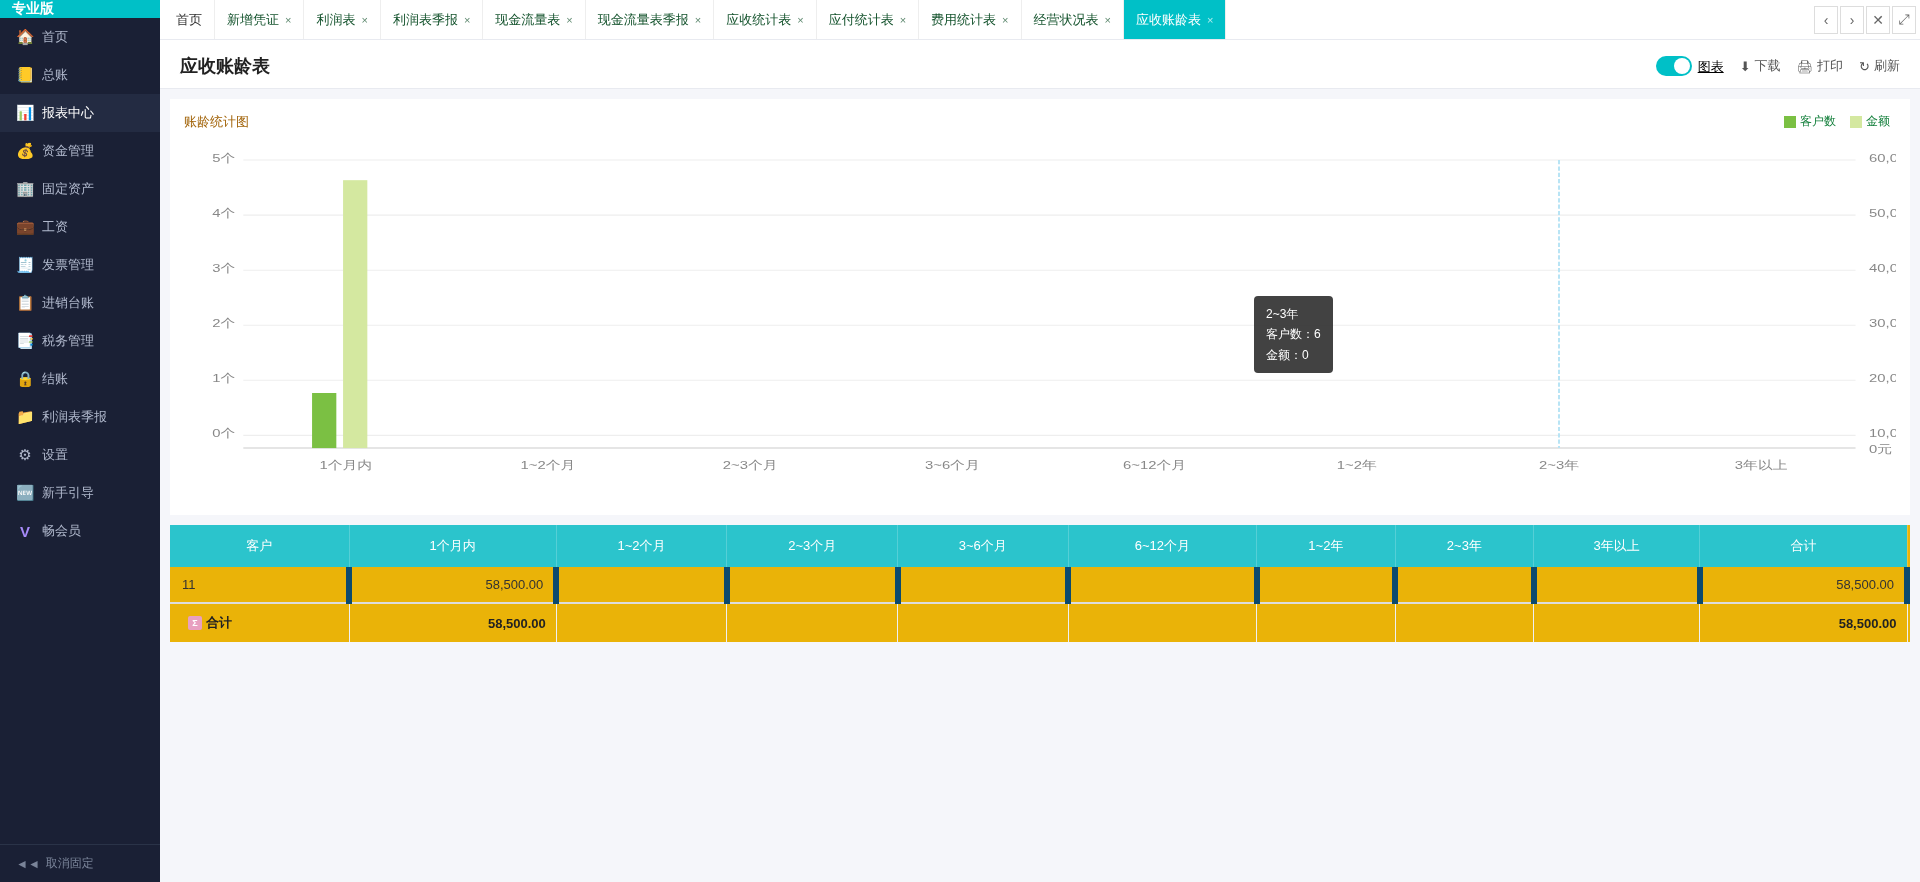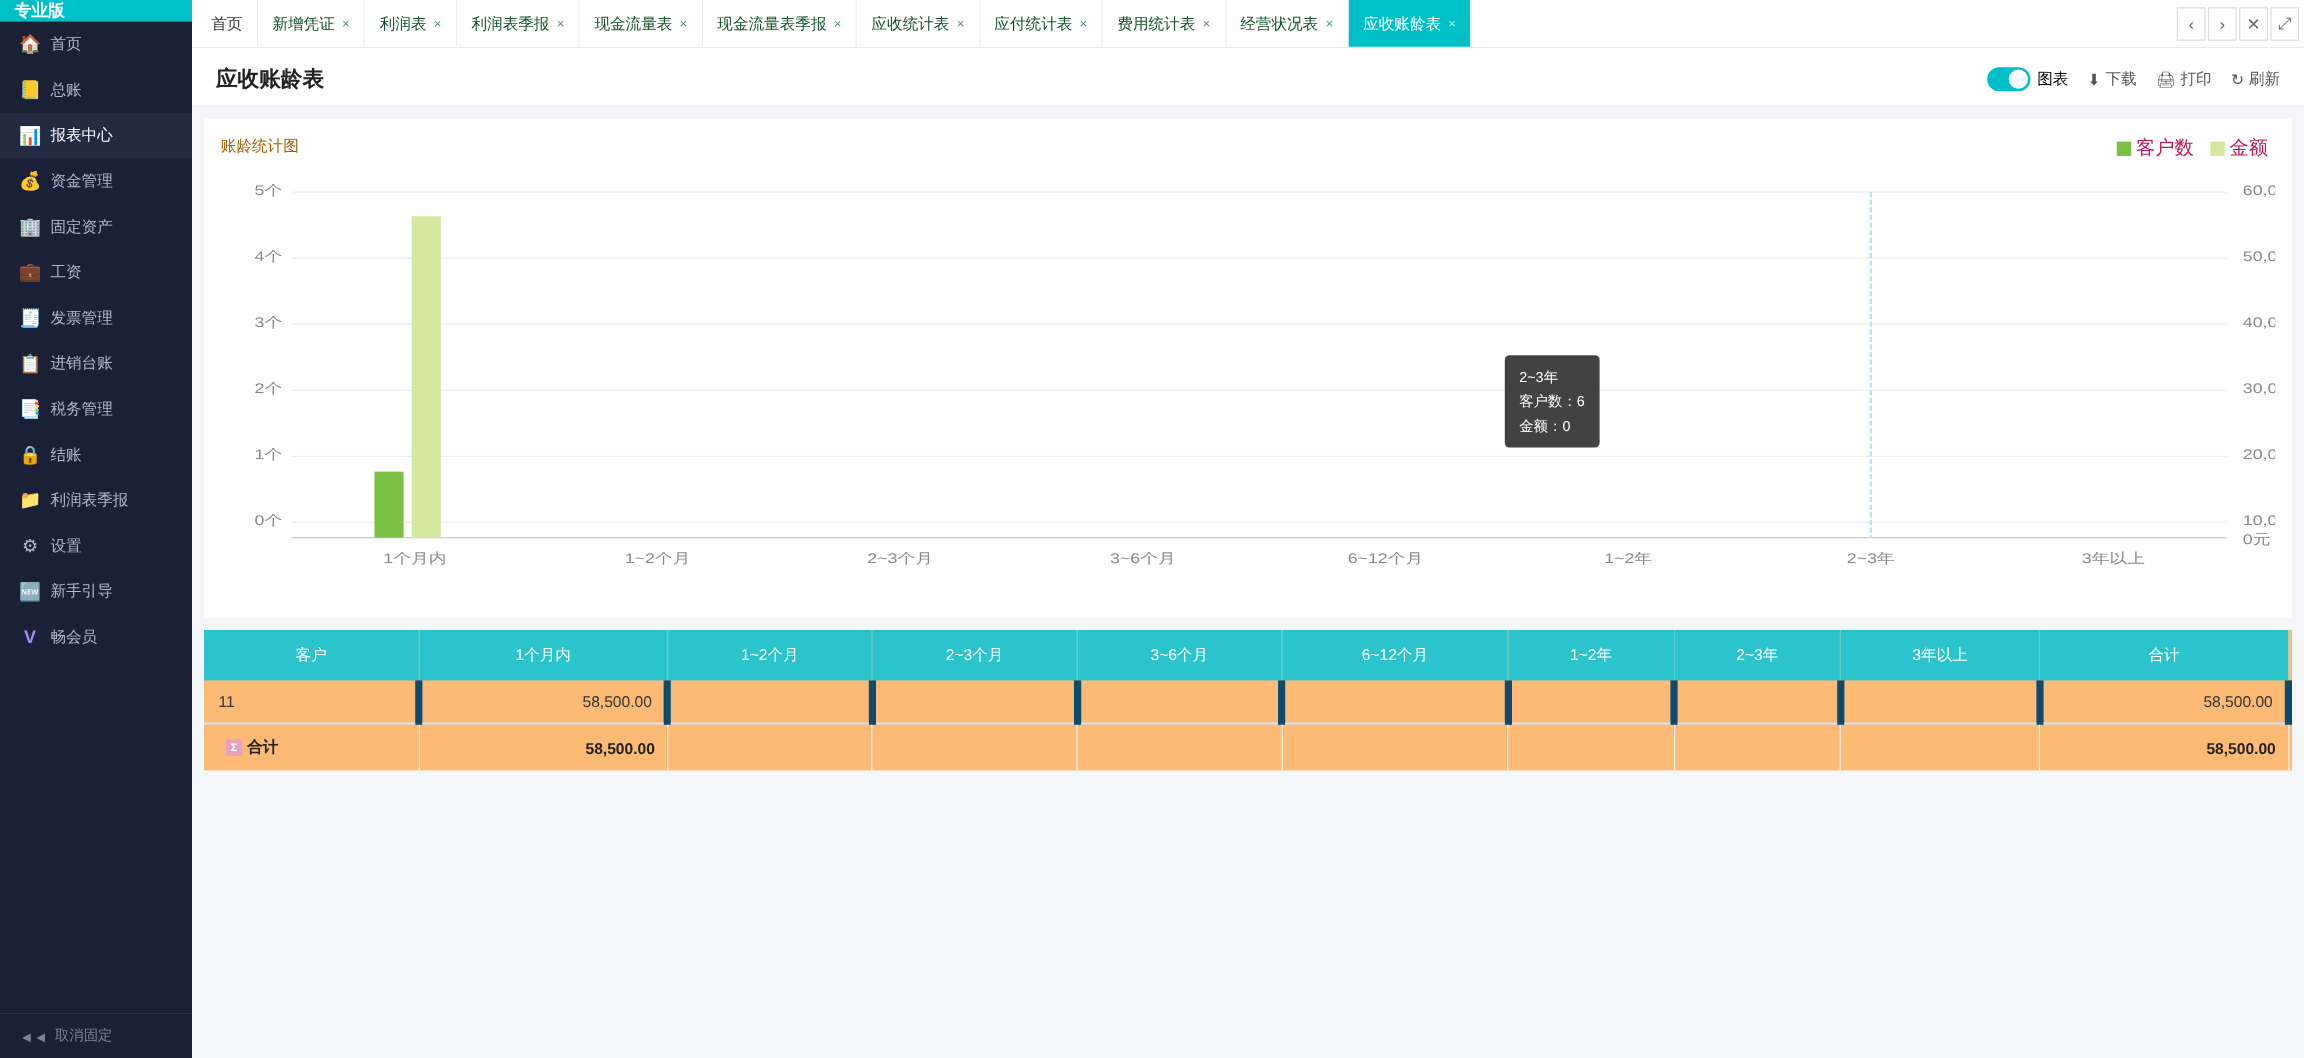--- a/index.html
+++ b/index.html
@@ -133,22 +133,23 @@
       font-weight: 600;
       color: #222;
     }
     .header-actions {
       display: flex;
       align-items: center;
       gap: 16px;
     }
     .toggle-switch {
       display: flex;
-      align-items: center;
+      align-items: flex-end;
       gap: 6px;
+      text-decoration: underline;
     }
     .toggle-track {
       width: 36px;
       height: 20px;
       background: #00c0c7;
       border-radius: 10px;
       position: relative;
       cursor: pointer;
     }
     .toggle-thumb {
@@ -181,22 +182,22 @@
       color: #a16207;
       margin-bottom: 10px;
     }
     .chart-legend {
       position: absolute;
       top: 14px;
       right: 20px;
       display: flex;
       align-items: center;
       gap: 14px;
-      font-size: 16px;
-      color: #be185d;
+      font-size: 12px;
+      color: #15803d;
     }
     .legend-item {
       display: flex;
       align-items: center;
       gap: 4px;
     }
     .legend-color {
       width: 12px;
       height: 12px;
     }
@@ -219,21 +220,21 @@
       padding: 8px 12px;
       font-size: 12px;
       line-height: 1.7;
       pointer-events: none;
       top: 155px;
       left: 1070px;
     }
 
     
     .table-container {
-      background: #fdba74;
+      background: #eab308;
       margin: 10px 10px 10px 10px;
       overflow: auto;
     }
     .data-table {
       width: 100%;
       border-collapse: collapse;
     }
     .data-table thead tr {
       background: #2bc4cc;
       color: #fff;

